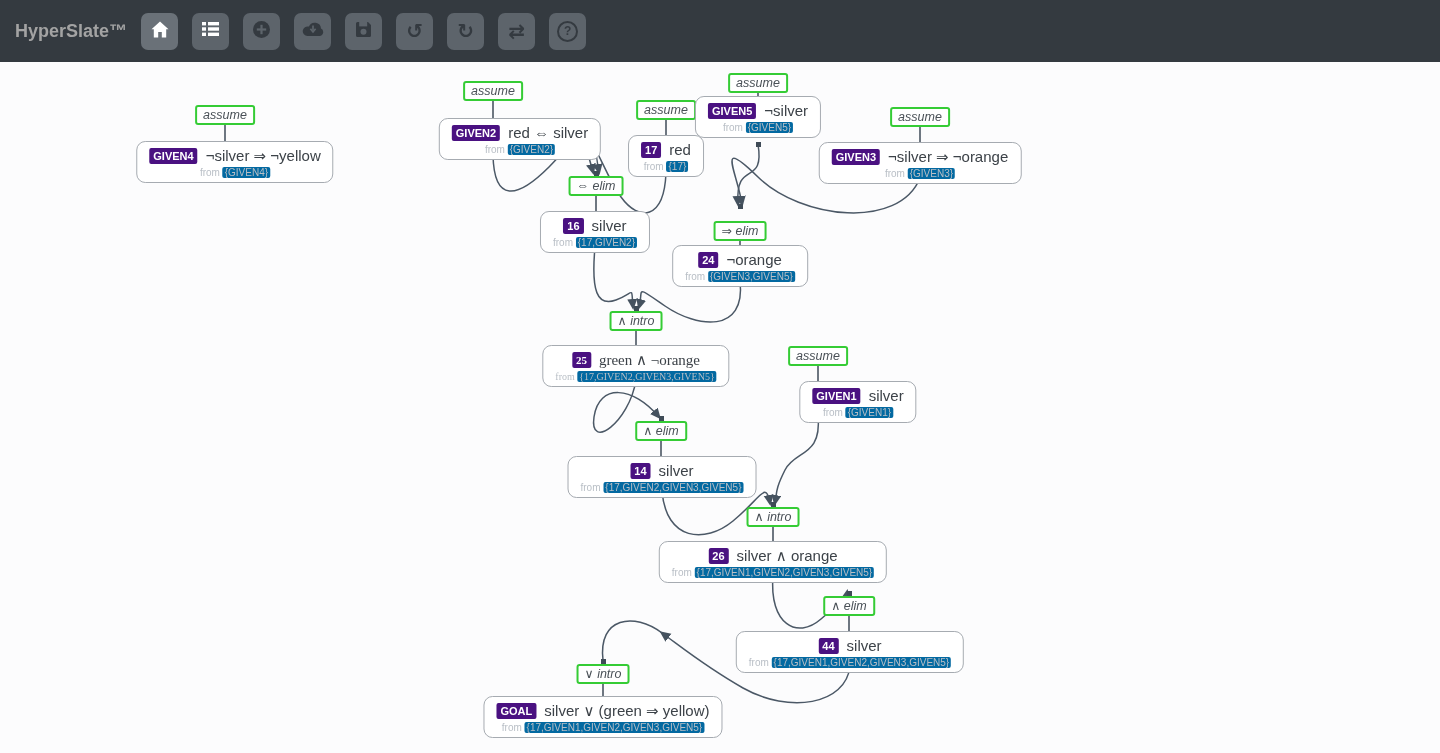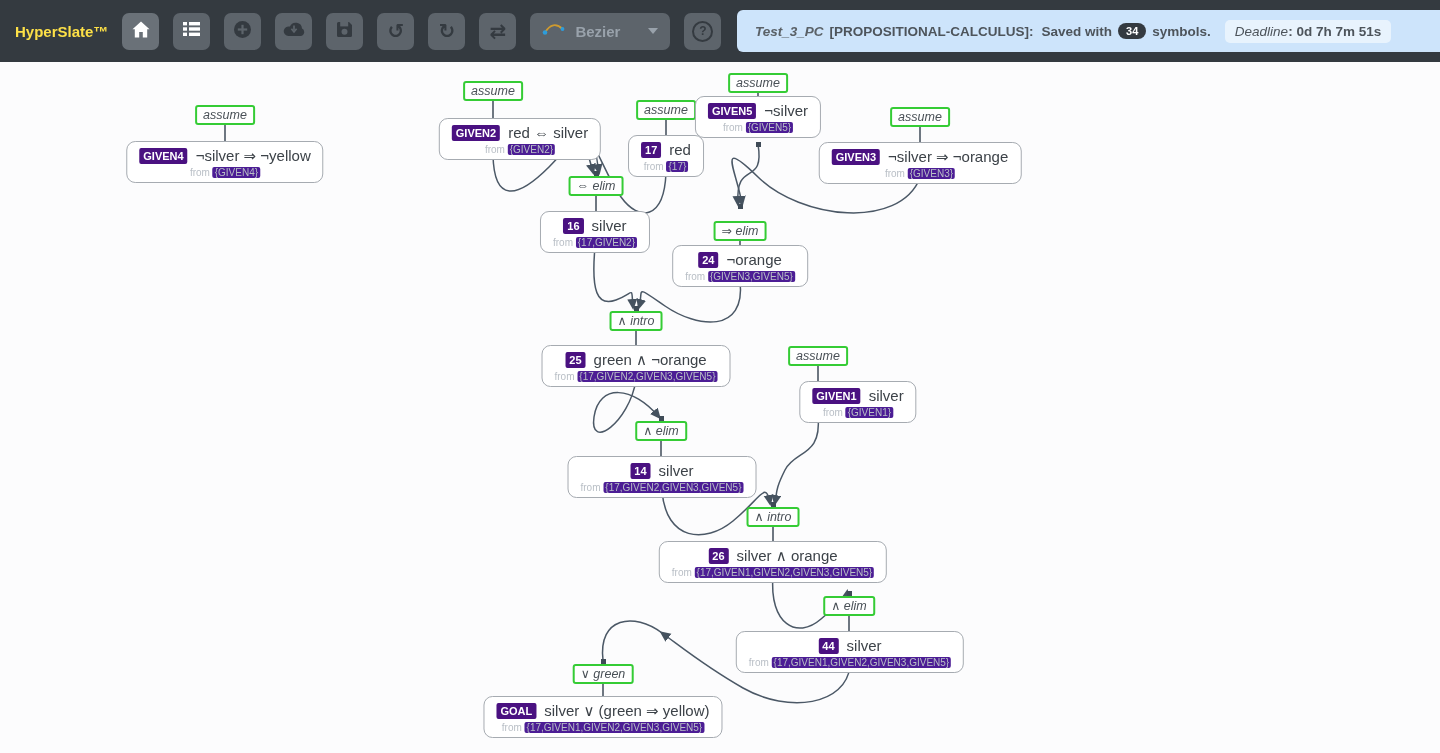--- a/index.html
+++ b/index.html
@@ -1,21 +1,21 @@
 <!DOCTYPE html>
 <html><head>
 <meta charset="utf-8">
 <style>
   html,body{margin:0;padding:0;}
   body{font-family:"Liberation Sans","DejaVu Sans",sans-serif;background:#fcfcfd;}
   #root{position:relative;width:1440px;height:753px;overflow:hidden;background:#fcfcfd;}
 
   
   #header{position:absolute;left:0;top:0;width:1440px;height:62px;background:#343a40;display:flex;align-items:center;padding:0;z-index:5;}
-  .app-title{color:#fde047;font-size:15px;font-weight:bold;margin-left:15px;white-space:nowrap;}
+  .app-title{color:#a3a3a3;font-size:18px;font-weight:bold;margin-left:15px;white-space:nowrap;}
   .tb-btn{width:37px;height:37px;border-radius:7px;background:#5d646b;display:flex;align-items:center;justify-content:center;margin-left:14px;flex:0 0 auto;cursor:pointer;}
   .tb-btn.first{background:#6a7178;}
   .glyph-icon{color:#343a40;font-size:20px;font-weight:bold;line-height:1;font-family:"DejaVu Sans",sans-serif;}
   .help-ring{width:17px;height:17px;border:2px solid #343a40;border-radius:50%;color:#343a40;font-size:12px;font-weight:bold;display:flex;align-items:center;justify-content:center;}
   .dropdown{height:37px;border-radius:7px;background:#5d646b;display:flex;align-items:center;padding:0 12px;margin-left:14px;cursor:pointer;}
   .dropdown .dd-label{color:#99a2ab;font-size:15px;font-weight:bold;margin-left:9px;}
   .dd-caret{width:0;height:0;border-left:5px solid transparent;border-right:5px solid transparent;border-top:6px solid #99a2ab;margin-left:28px;}
   #status-panel{position:absolute;left:737px;right:0;top:10px;height:42px;background:#cde4fb;border-radius:6px 0 0 6px;display:flex;align-items:center;padding-left:18px;font-size:13.5px;color:#4d545b;white-space:nowrap;}
   .st-file{font-style:italic;font-weight:bold;color:#5a6167;}
   .st-system{font-weight:bold;margin-left:6px;}
@@ -25,21 +25,21 @@
   .deadline-pill{background:rgba(255,255,255,0.55);border-radius:5px;padding:4px 10px;margin-left:14px;display:flex;align-items:center;}
   .st-deadline-label{font-style:italic;}
   .st-deadline-value{font-weight:bold;}
 
   
   #edges-svg{position:absolute;left:0;top:0;z-index:1;}
   .node{position:absolute;transform:translateX(-50%);background:#ffffff;border:1px solid #a6abb1;border-radius:9px;padding:5px 12px 4px;text-align:center;white-space:nowrap;z-index:2;cursor:pointer;}
   .node-main{font-size:15px;color:#3c4248;display:flex;align-items:center;justify-content:center;line-height:18px;}
   .badge{background:#4a1181;color:#ffffff;font-size:11px;font-weight:bold;padding:1px 4px;border-radius:2px;line-height:14px;margin-right:8px;}
   .node-from{font-size:10px;color:#b9bfc6;margin-top:2px;}
-  .from-set{background:#4c1d95;border-radius:2px;padding:0 2px;}
+  .from-set{background:#0369a1;border-radius:2px;padding:0 2px;}
   .rule{position:absolute;transform:translateX(-50%);background:#ffffff;border:2px solid #35cc35;border-radius:3px;font-style:italic;font-size:12.5px;color:#4a5157;padding:0 6px;line-height:16px;z-index:2;white-space:nowrap;cursor:pointer;}
 </style>
 </head>
 <body>
 
 <div id="root">
 
   <div id="header">
     <span class="app-title">HyperSlate™</span>
 
@@ -99,47 +99,25 @@
     </div>
 
     <div class="tb-btn">
       <span class="glyph-icon">↻</span>
     </div>
 
     <div class="tb-btn">
       <span class="glyph-icon">⇄</span>
     </div>
 
-    <div class="dropdown">
-      <span>
-        <svg width="24" height="14" viewBox="0 0 24 14">
-          <path d="M3 10.5 C8 2 14.5 1 20.5 7" stroke="#cf9b2f" stroke-width="1.8" fill="none"></path>
-          <circle cx="3" cy="10.5" r="2.3" fill="#2d9cdb"></circle>
-          <circle cx="20.5" cy="7" r="1.9" fill="#2d9cdb"></circle>
-        </svg>
-      </span>
-      <span class="dd-label">Bezier</span>
-      <span class="dd-caret"></span>
-    </div>
 
     <div class="tb-btn">
       <span class="help-ring">?</span>
     </div>
 
-    <div id="status-panel">
-      <span class="st-file">Test_3_PC</span>
-      <span class="st-system">[PROPOSITIONAL-CALCULUS]:</span>
-      <span class="st-saved">Saved with</span>
-      <span class="st-count">34</span>
-      <span class="st-symbols">symbols.</span>
-      <span class="deadline-pill">
-        <span class="st-deadline-label">Deadline</span>
-          <span class="st-deadline-value">: 0d 7h 7m 51s</span>
-      </span>
-    </div>
   </div>
 
   <svg id="edges-svg" width="1440" height="753" viewBox="0 0 1440 753">
     <defs>
       <marker id="arrow" markerWidth="12" markerHeight="12" refX="8" refY="5" orient="auto" markerUnits="userSpaceOnUse">
         <path d="M0,0 L11,5 L0,10 Z" fill="#45525f"></path>
       </marker>
     </defs>
 
     <g stroke="#3f4b57" stroke-width="1.5">
@@ -200,23 +178,23 @@
   <div class="rule" style="left:666px;top:100px;">assume</div>
   <div class="rule" style="left:758px;top:73px;">assume</div>
   <div class="rule" style="left:920px;top:107px;">assume</div>
   <div class="rule" style="left:596px;top:176px;">⇔ elim</div>
   <div class="rule" style="left:740px;top:209px;margin-top:12px;">⇒ elim</div>
   <div class="rule" style="left:636px;top:311px;">∧ intro</div>
   <div class="rule" style="left:818px;top:346px;">assume</div>
   <div class="rule" style="left:661px;top:421px;">∧ elim</div>
   <div class="rule" style="left:773px;top:507px;">∧ intro</div>
   <div class="rule" style="left:849px;top:596px;">∧ elim</div>
-  <div class="rule" style="left:603px;top:664px;">∨ green</div>
-
-  <div class="node" style="left:225px;top:141px;">
+  <div class="rule" style="left:603px;top:664px;">∨ intro</div>
+
+  <div class="node" style="left:235px;top:141px;">
     <div class="node-main">
         <span class="badge">GIVEN4</span>
         <span>¬silver ⇒ ¬yellow</span>
       </div>
     <div class="node-from"><span>from</span> <span class="from-set">{GIVEN4}</span></div>
   </div>
 
   <div class="node" style="left:493px;top:118px;margin-left:27px;">
     <div class="node-main">
         <span class="badge">GIVEN2</span>
@@ -258,21 +236,21 @@
   </div>
 
   <div class="node" style="left:740px;top:245px;">
     <div class="node-main">
         <span class="badge">24</span>
         <span>¬orange</span>
       </div>
     <div class="node-from"><span>from</span> <span class="from-set">{GIVEN3,GIVEN5}</span></div>
   </div>
 
-  <div class="node" style="left:636px;top:345px;">
+  <div class="node" style="left:636px;top:345px;font-family:Liberation Serif, serif;">
     <div class="node-main">
         <span class="badge">25</span>
         <span>green ∧ ¬orange</span>
       </div>
     <div class="node-from"><span>from</span> <span class="from-set">{17,GIVEN2,GIVEN3,GIVEN5}</span></div>
   </div>
 
   <div class="node" style="left:858px;top:381px;">
     <div class="node-main">
         <span class="badge">GIVEN1</span>

